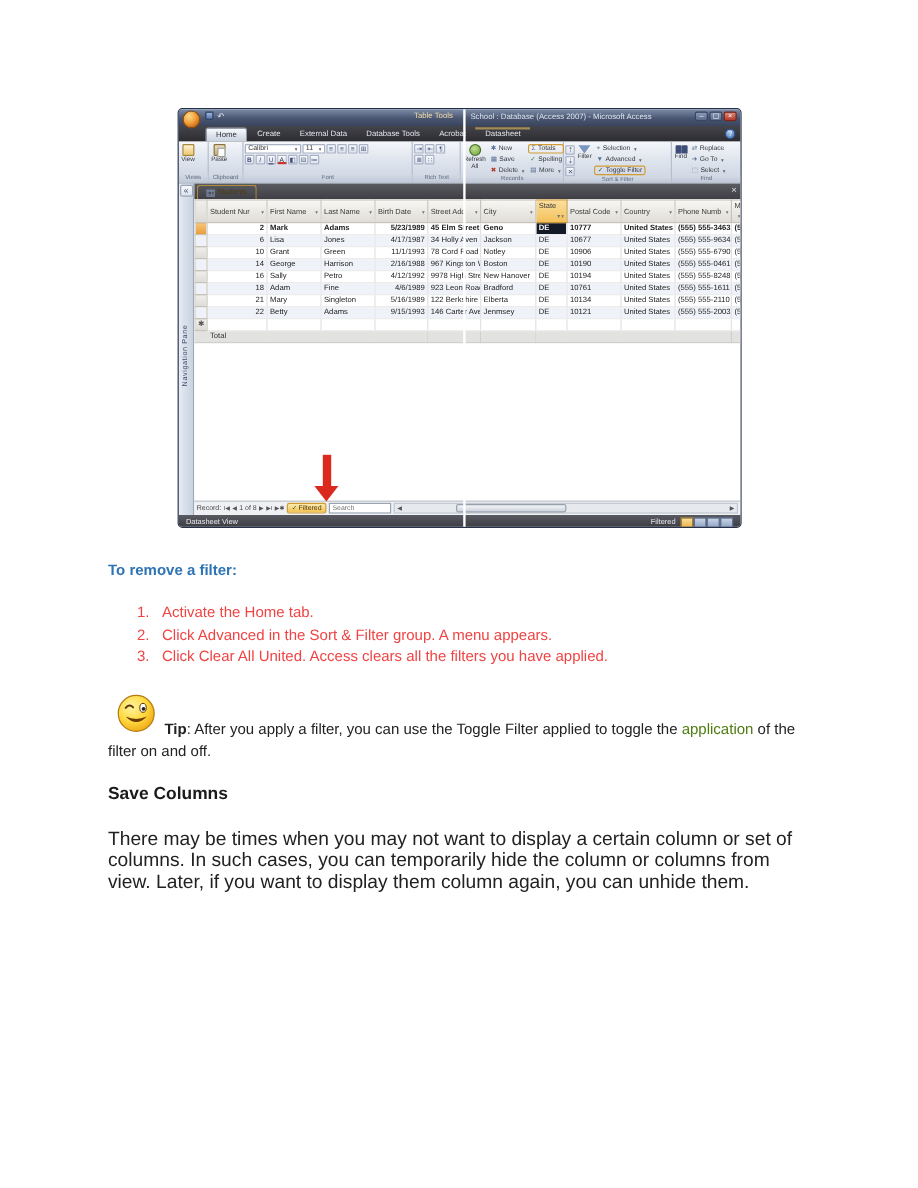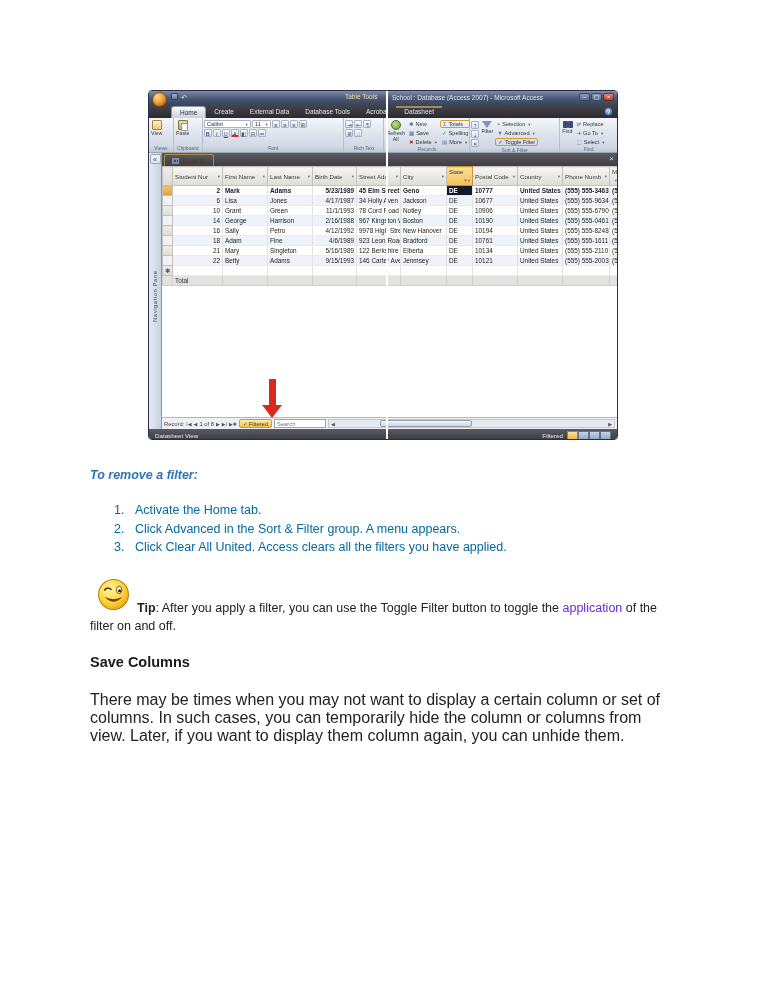--- a/index.html
+++ b/index.html
@@ -109,27 +109,27 @@
   .viewbtns span:first-child { background:linear-gradient(#fbe09b,#eab54e); border-color:#a9822f; }
 
   .seam { position:absolute; left:237px; top:0; width:2px; height:350px; background:#fff; z-index:40; }
 
   .red-arrow { position:absolute; left:113px; top:288px; width:21px; height:39px; z-index:45; }
   .red-arrow .stem { position:absolute; left:7px; top:0; width:7px; height:26px; background:#da2a1d; }
   .red-arrow .head { position:absolute; left:0; top:26px; width:0; height:0;
             border-left:10.5px solid transparent; border-right:10.5px solid transparent; border-top:13px solid #da2a1d; }
 
   
-  .blue-head { position:absolute; left:90px; top:468px; font-size:12.5px; font-weight:bold; font-style:italic; color:#2e74b5; }
-  ol.steps { position:absolute; left:108px; top:503px; width:520px; font-size:12.5px; color:#0369a1; padding-left:20px; }
+  .blue-head { position:absolute; left:90px; top:468px; font-size:12.5px; font-weight:bold; color:#2e74b5; }
+  ol.steps { position:absolute; left:108px; top:503px; width:520px; font-size:12.5px; color:#ef4444; padding-left:20px; }
   ol.steps li { margin-bottom:4.5px; padding-left:7px; }
   .smiley { position:absolute; left:97px; top:578px; width:33px; height:33px; }
   .tip-text { position:absolute; left:90px; top:599px; width:575px; font-size:12.5px; color:#222; line-height:18px; text-indent:47px; }
   .tip-text b { font-weight:bold; }
-  .tip-text a { color:#6d28d9; text-decoration:none; }
+  .tip-text a { color:#4d7c0f; text-decoration:none; }
   .hide-head { position:absolute; left:90px; top:654px; font-size:14.5px; font-weight:bold; color:#1a1a1a; }
   .body-par { position:absolute; left:90px; top:691px; width:578px; font-size:16px; color:#222; line-height:18px; }
 </style>
 </head>
 <body>
 
 <div id="page">
 
   <div class="shot">
 
@@ -579,18 +579,18 @@
           <stop offset="100%" stop-color="#eda413"></stop>
       </radialGradient>
     </defs>
     <circle cx="16" cy="16" r="14.5" fill="url(#sg)" stroke="#b67c10" stroke-width="1"></circle>
     <path d="M7.5 11.5 q3 -3.4 6 -0.4" fill="none" stroke="#5a3405" stroke-width="1.6" stroke-linecap="round"></path>
     <ellipse cx="21.5" cy="11.5" rx="2.6" ry="3.6" fill="#ffffff" stroke="#5a3405" stroke-width="0.8"></ellipse>
     <circle cx="21.9" cy="12.3" r="1.5" fill="#222"></circle>
     <path d="M7.5 18.5 Q16 27.5 24.5 18.5 Q16 22.5 7.5 18.5 Z" fill="#6b3a05"></path>
   </svg>
 
-  <p class="tip-text"><b>Tip</b><span>: After you apply a filter, you can use the Toggle Filter button to toggle the </span><a href="#">application</a><span> of the filter on and off.</span></p>
+  <p class="tip-text"><b>Tip</b><span>: After you apply a filter, you can use the Toggle Filter applied to toggle the </span><a href="#">application</a><span> of the filter on and off.</span></p>
 
   <div class="hide-head">Save Columns</div>
 
   <p class="body-par">There may be times when you may not want to display a certain column or set of columns. In such cases, you can temporarily hide the column or columns from view. Later, if you want to display them column again, you can unhide them.</p>
 </div>
 
 </body></html>

